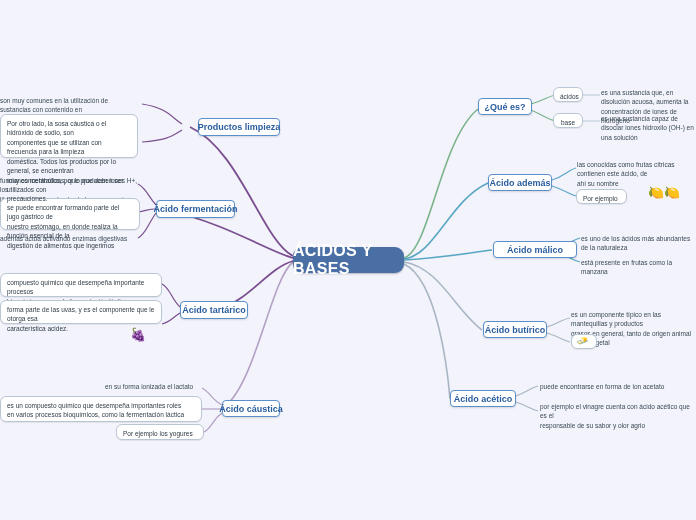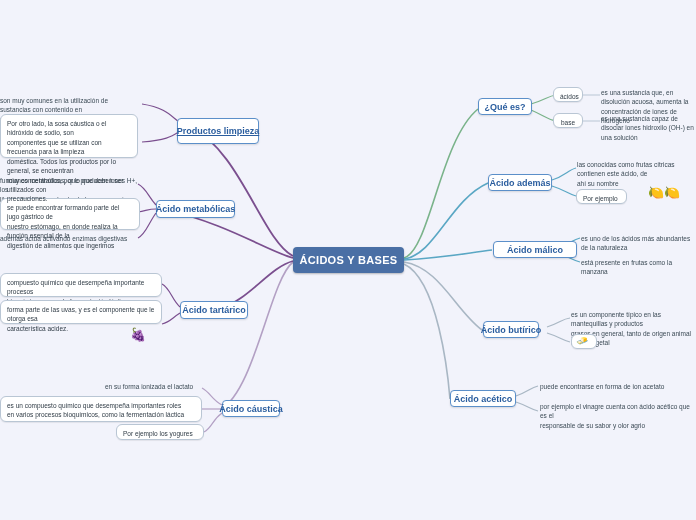--- a/index.html
+++ b/index.html
@@ -10,22 +10,22 @@
     position:relative;
     overflow:hidden;
   }
   #canvas{position:absolute;left:0;top:0;width:696px;height:520px;}
   .node{position:absolute;box-sizing:border-box;}
 
   
   .central{
     background:#4a6fa5;
     color:#ffffff;
-    border-radius:4px;
-    font-size:11px;
+    border-radius:9px;
+    font-size:16px;
     font-weight:bold;
     letter-spacing:.3px;
     display:flex;align-items:center;justify-content:center;
     box-shadow:0 1px 2px rgba(0,0,0,.25);
   }
   
   .main-node{
     background:#ffffff;
     border:1.5px solid #5b8fc9;
     border-radius:4px;
@@ -119,21 +119,21 @@
 <div class="node main-node" style="left:488px;top:174px;width:64px;height:17px;">Ácido además</div>
 <div class="plain" style="left:577px;top:160px;width:119px;white-space:pre-line;">las conocidas como frutas cítricas contienen este ácido, de
 ahí su nombre</div>
 <div class="node sub-node right" style="left:576px;top:189px;width:51px;height:15px;">Por ejemplo</div>
 <span class="emoji" style="left:648px;top:186px;">🍋🍋</span>
 
 <div class="node main-node" style="left:493px;top:241px;width:84px;height:17px;">Ácido málico</div>
 <div class="plain" style="left:581px;top:234px;width:115px;white-space:pre-line;">es uno de los ácidos más abundantes de la naturaleza</div>
 <div class="plain" style="left:581px;top:258px;width:115px;white-space:pre-line;">está presente en frutas como la manzana</div>
 
-<div class="node main-node" style="left:483px;top:321px;width:56px;height:17px;">Ácido butírico</div>
+<div class="node main-node" style="left:483px;top:321px;width:64px;height:17px;">Ácido butírico</div>
 <div class="plain" style="left:571px;top:310px;width:125px;white-space:pre-line;">es un componente típico en las mantequillas y productos
 grasos en general, tanto de origen animal como vegetal</div>
 <div class="node sub-node right" style="left:571px;top:334px;width:26px;height:15px;"></div>
 <span class="emoji" style="left:576px;top:336px;font-size:10px;">🧈</span>
 
 <div class="node main-node" style="left:450px;top:390px;width:66px;height:17px;">Ácido acético</div>
 <div class="plain" style="left:540px;top:382px;width:156px;white-space:pre-line;">puede encontrarse en forma de ion acetato</div>
 <div class="plain" style="left:540px;top:402px;width:156px;white-space:pre-line;">por ejemplo el vinagre cuenta con ácido acético que es el
 responsable de su sabor y olor agrio</div>
 
@@ -143,28 +143,28 @@
 en varios procesos bioquímicos, como la fermentación láctica</div>
 <div class="node sub-node left" style="left:116px;top:424px;width:88px;height:16px;">Por ejemplo los yogures</div>
 
 <div class="node main-node" style="left:180px;top:301px;width:68px;height:18px;">Ácido tartárico</div>
 <div class="node sub-node left" style="left:0px;top:273px;width:162px;height:24px;white-space:pre-line;">compuesto químico que desempeña importante procesos
 bioquímicos, como la fermentación láctica.</div>
 <div class="node sub-node left" style="left:0px;top:300px;width:162px;height:24px;white-space:pre-line;">forma parte de las uvas, y es el componente que le otorga esa
 característica acidez.</div>
 <span class="emoji" style="left:130px;top:328px;">🍇</span>
 
-<div class="node main-node" style="left:156px;top:200px;width:79px;height:18px;">Ácido metabólicas</div>
+<div class="node main-node" style="left:156px;top:200px;width:79px;height:18px;">Ácido fermentación</div>
 <div class="plain" style="left:0px;top:176px;width:140px;white-space:pre-line;">funciones metabólicas, que producen iones H+, los
 libera al estómago desde el plasma sanguíneo</div>
 <div class="node sub-node left" style="left:0px;top:198px;width:140px;height:32px;white-space:pre-line;">se puede encontrar formando parte del jugo gástrico de
 nuestro estómago, en donde realiza la función esencial de la
 digestión de alimentos que ingerimos</div>
 <div class="plain" style="left:0px;top:234px;width:140px;white-space:pre-line;">además actúa activando enzimas digestivas</div>
 
-<div class="node main-node" style="left:177px;top:118px;width:82px;height:26px;text-decoration:underline;">Productos limpieza</div>
+<div class="node main-node" style="left:198px;top:118px;width:82px;height:18px;">Productos limpieza</div>
 <div class="plain" style="left:0px;top:96px;width:138px;white-space:pre-line;">son muy comunes en la utilización de sustancias con contenido en
 amoniaco ( NH3), el cual es una base débil</div>
 <div class="node sub-node left" style="left:0px;top:114px;width:138px;height:44px;white-space:pre-line;">Por otro lado, la sosa cáustica o el hidróxido de sodio, son
 componentes que se utilizan con frecuencia para la limpieza
 doméstica. Todos los productos por lo general, se encuentran
 muy concentrados, por lo que deben ser utilizados con
 precauciones.</div>
 
 </body></html>

